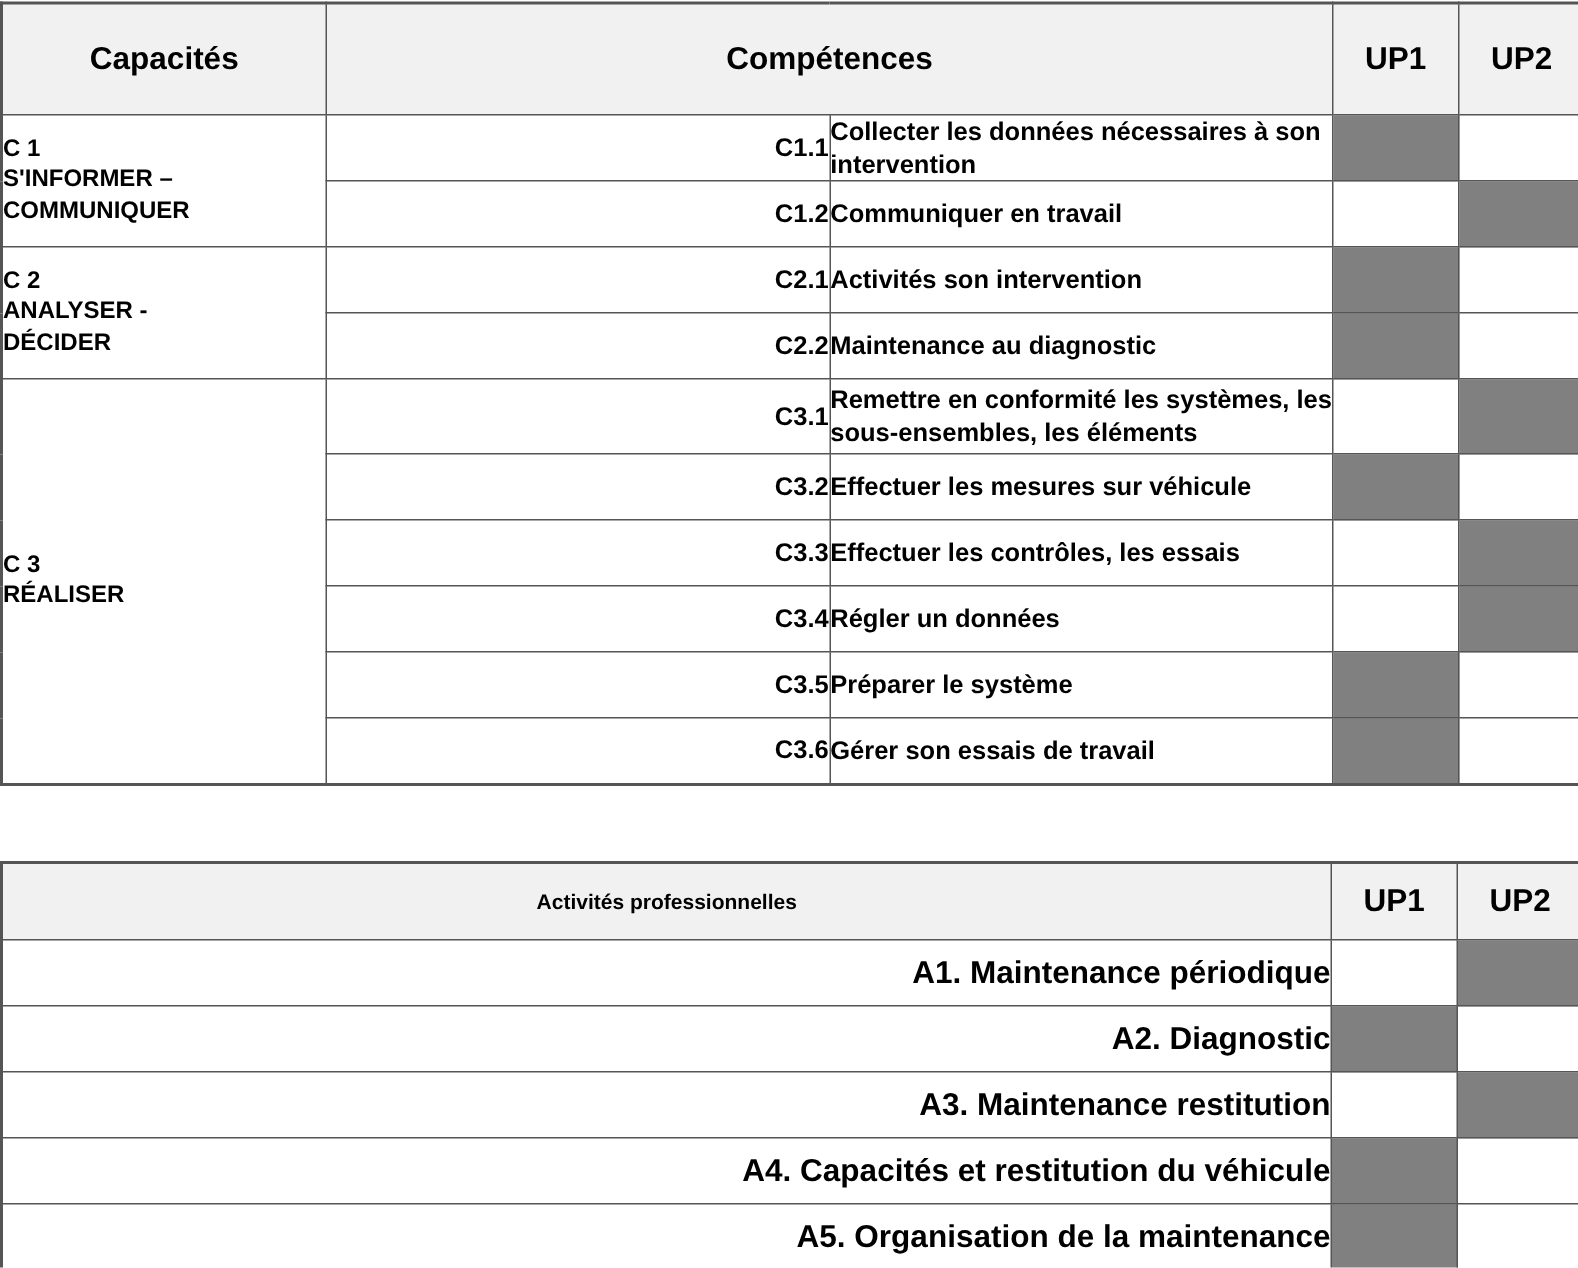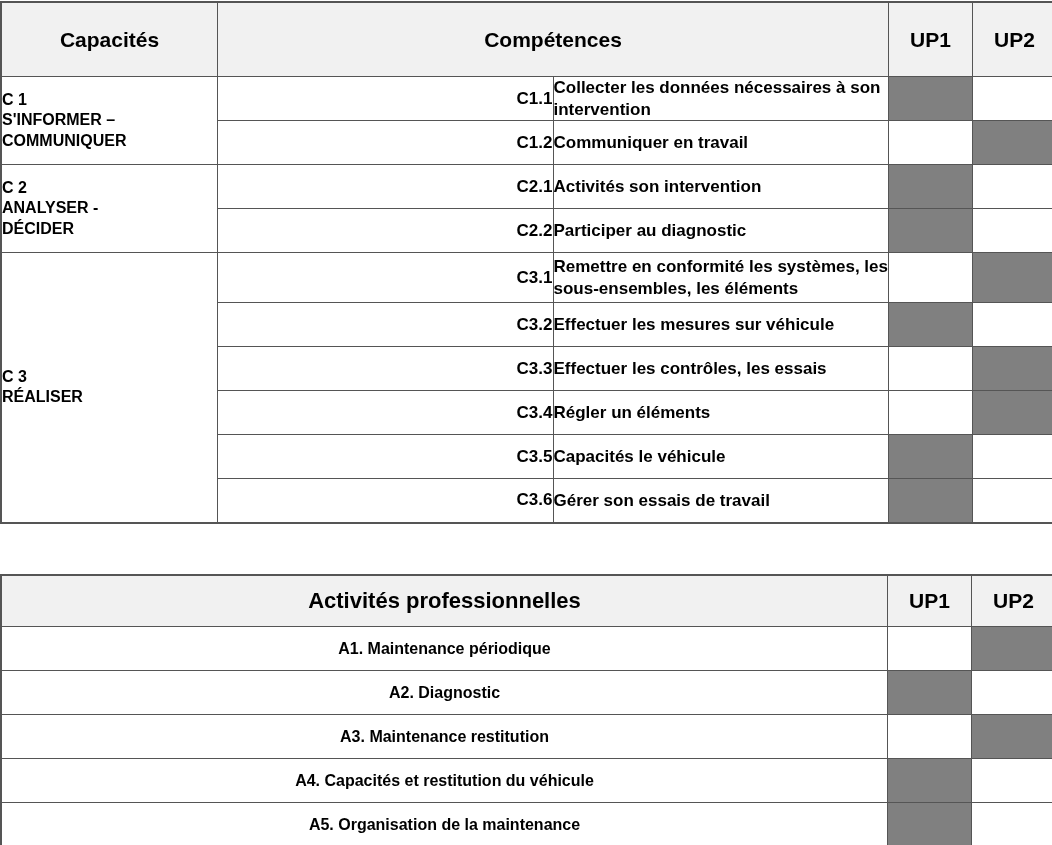--- a/index.html
+++ b/index.html
@@ -80,26 +80,26 @@
   .r-std { height: 44px; }
   .r-tall { height: 50px; }
 
   
   .tbl-act {
     width: 1056px;
     position: absolute;
     left: 0;
     top: 573px;
   }
-  .tbl-act th.h-act { width: 885px; height: 50px; font-size: 22px; }
+  .tbl-act th.h-act { width: 885px; height: 50px; font-size: 14px; }
   .tbl-act th.h-up  { width: 83px;  font-size: 21px; }
 
   .act-cell {
-    text-align: center;
-    font-size: 16px;
+    text-align: right;
+    font-size: 21px;
     padding: 4px 8px 4px 8px;
     height: 43px;
   }
 </style>
 </head>
 <body>
 
 <div class="page">
 
   <table class="grid tbl-comp">
@@ -127,21 +127,21 @@
         </tr>
         <tr class="r-std">
           <td class="cap-cell" rowspan="2">C 2<br>ANALYSER -<br>DÉCIDER</td>
           <td class="code-cell">C2.1</td>
           <td class="comp-cell">Activités son intervention</td>
           <td class="up-cell on"></td>
           <td class="up-cell"></td>
         </tr>
         <tr class="r-std">
           <td class="code-cell">C2.2</td>
-          <td class="comp-cell">Participer au diagnostic</td>
+          <td class="comp-cell">Maintenance au diagnostic</td>
           <td class="up-cell on"></td>
           <td class="up-cell"></td>
         </tr>
         <tr class="r-tall">
           <td class="cap-cell" rowspan="6">C 3<br>RÉALISER</td>
           <td class="code-cell">C3.1</td>
           <td class="comp-cell">Remettre en conformité les systèmes, les sous-ensembles, les éléments</td>
           <td class="up-cell"></td>
           <td class="up-cell on"></td>
         </tr>
@@ -152,27 +152,27 @@
           <td class="up-cell"></td>
         </tr>
         <tr class="r-std">
           <td class="code-cell">C3.3</td>
           <td class="comp-cell">Effectuer les contrôles, les essais</td>
           <td class="up-cell"></td>
           <td class="up-cell on"></td>
         </tr>
         <tr class="r-std">
           <td class="code-cell">C3.4</td>
-          <td class="comp-cell">Régler un éléments</td>
+          <td class="comp-cell">Régler un données</td>
           <td class="up-cell"></td>
           <td class="up-cell on"></td>
         </tr>
         <tr class="r-std">
           <td class="code-cell">C3.5</td>
-          <td class="comp-cell">Capacités le véhicule</td>
+          <td class="comp-cell">Préparer le système</td>
           <td class="up-cell on"></td>
           <td class="up-cell"></td>
         </tr>
         <tr class="r-std">
           <td class="code-cell">C3.6</td>
           <td class="comp-cell">Gérer son essais de travail</td>
           <td class="up-cell on"></td>
           <td class="up-cell"></td>
         </tr>
       </tbody>

